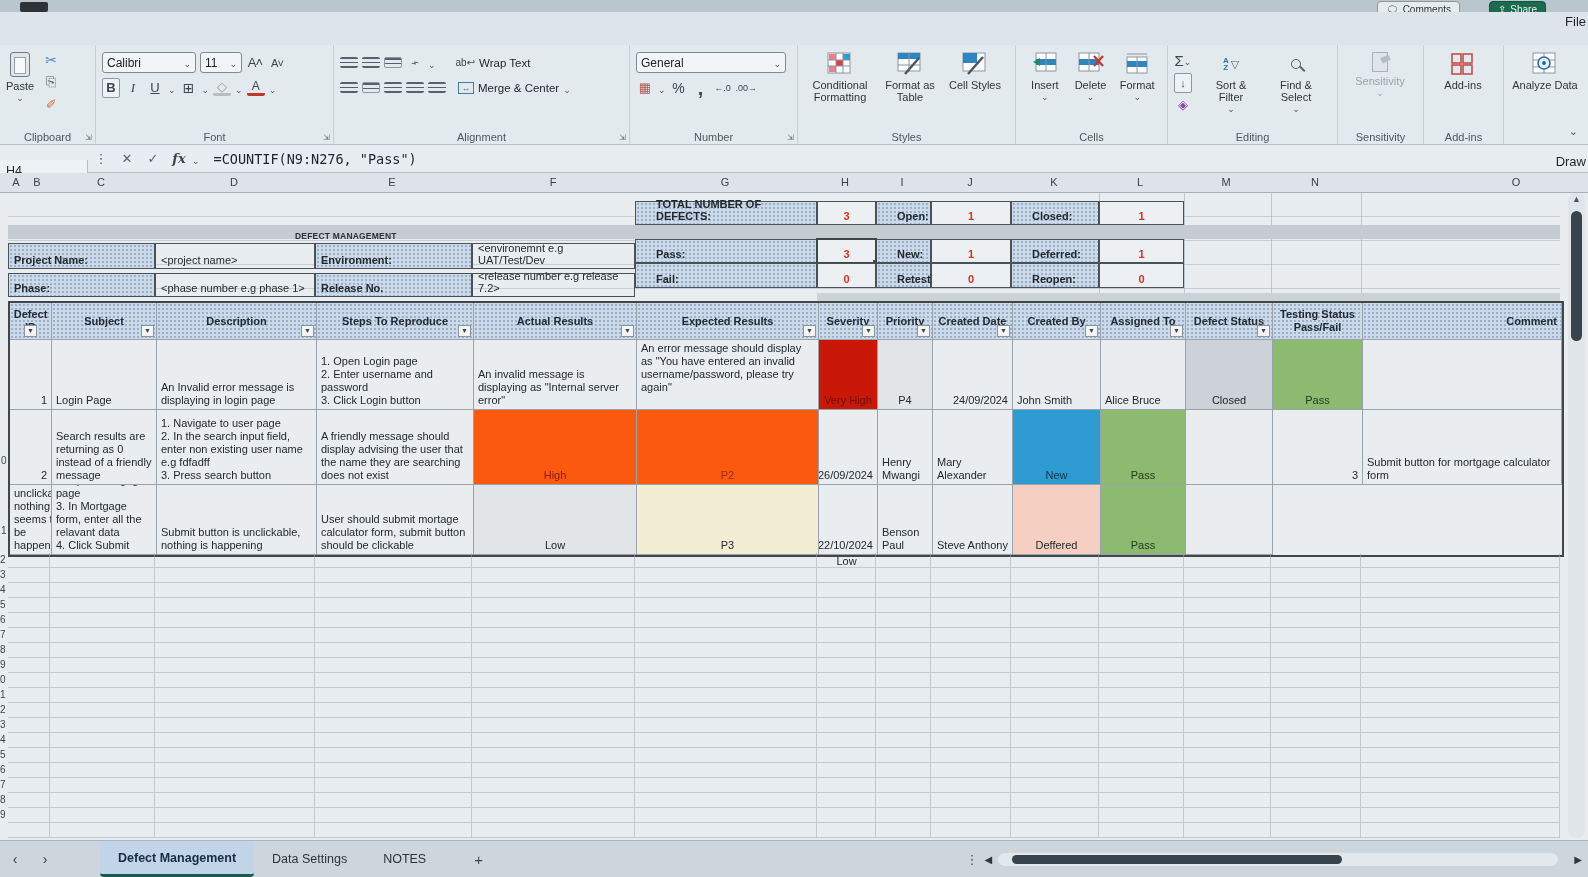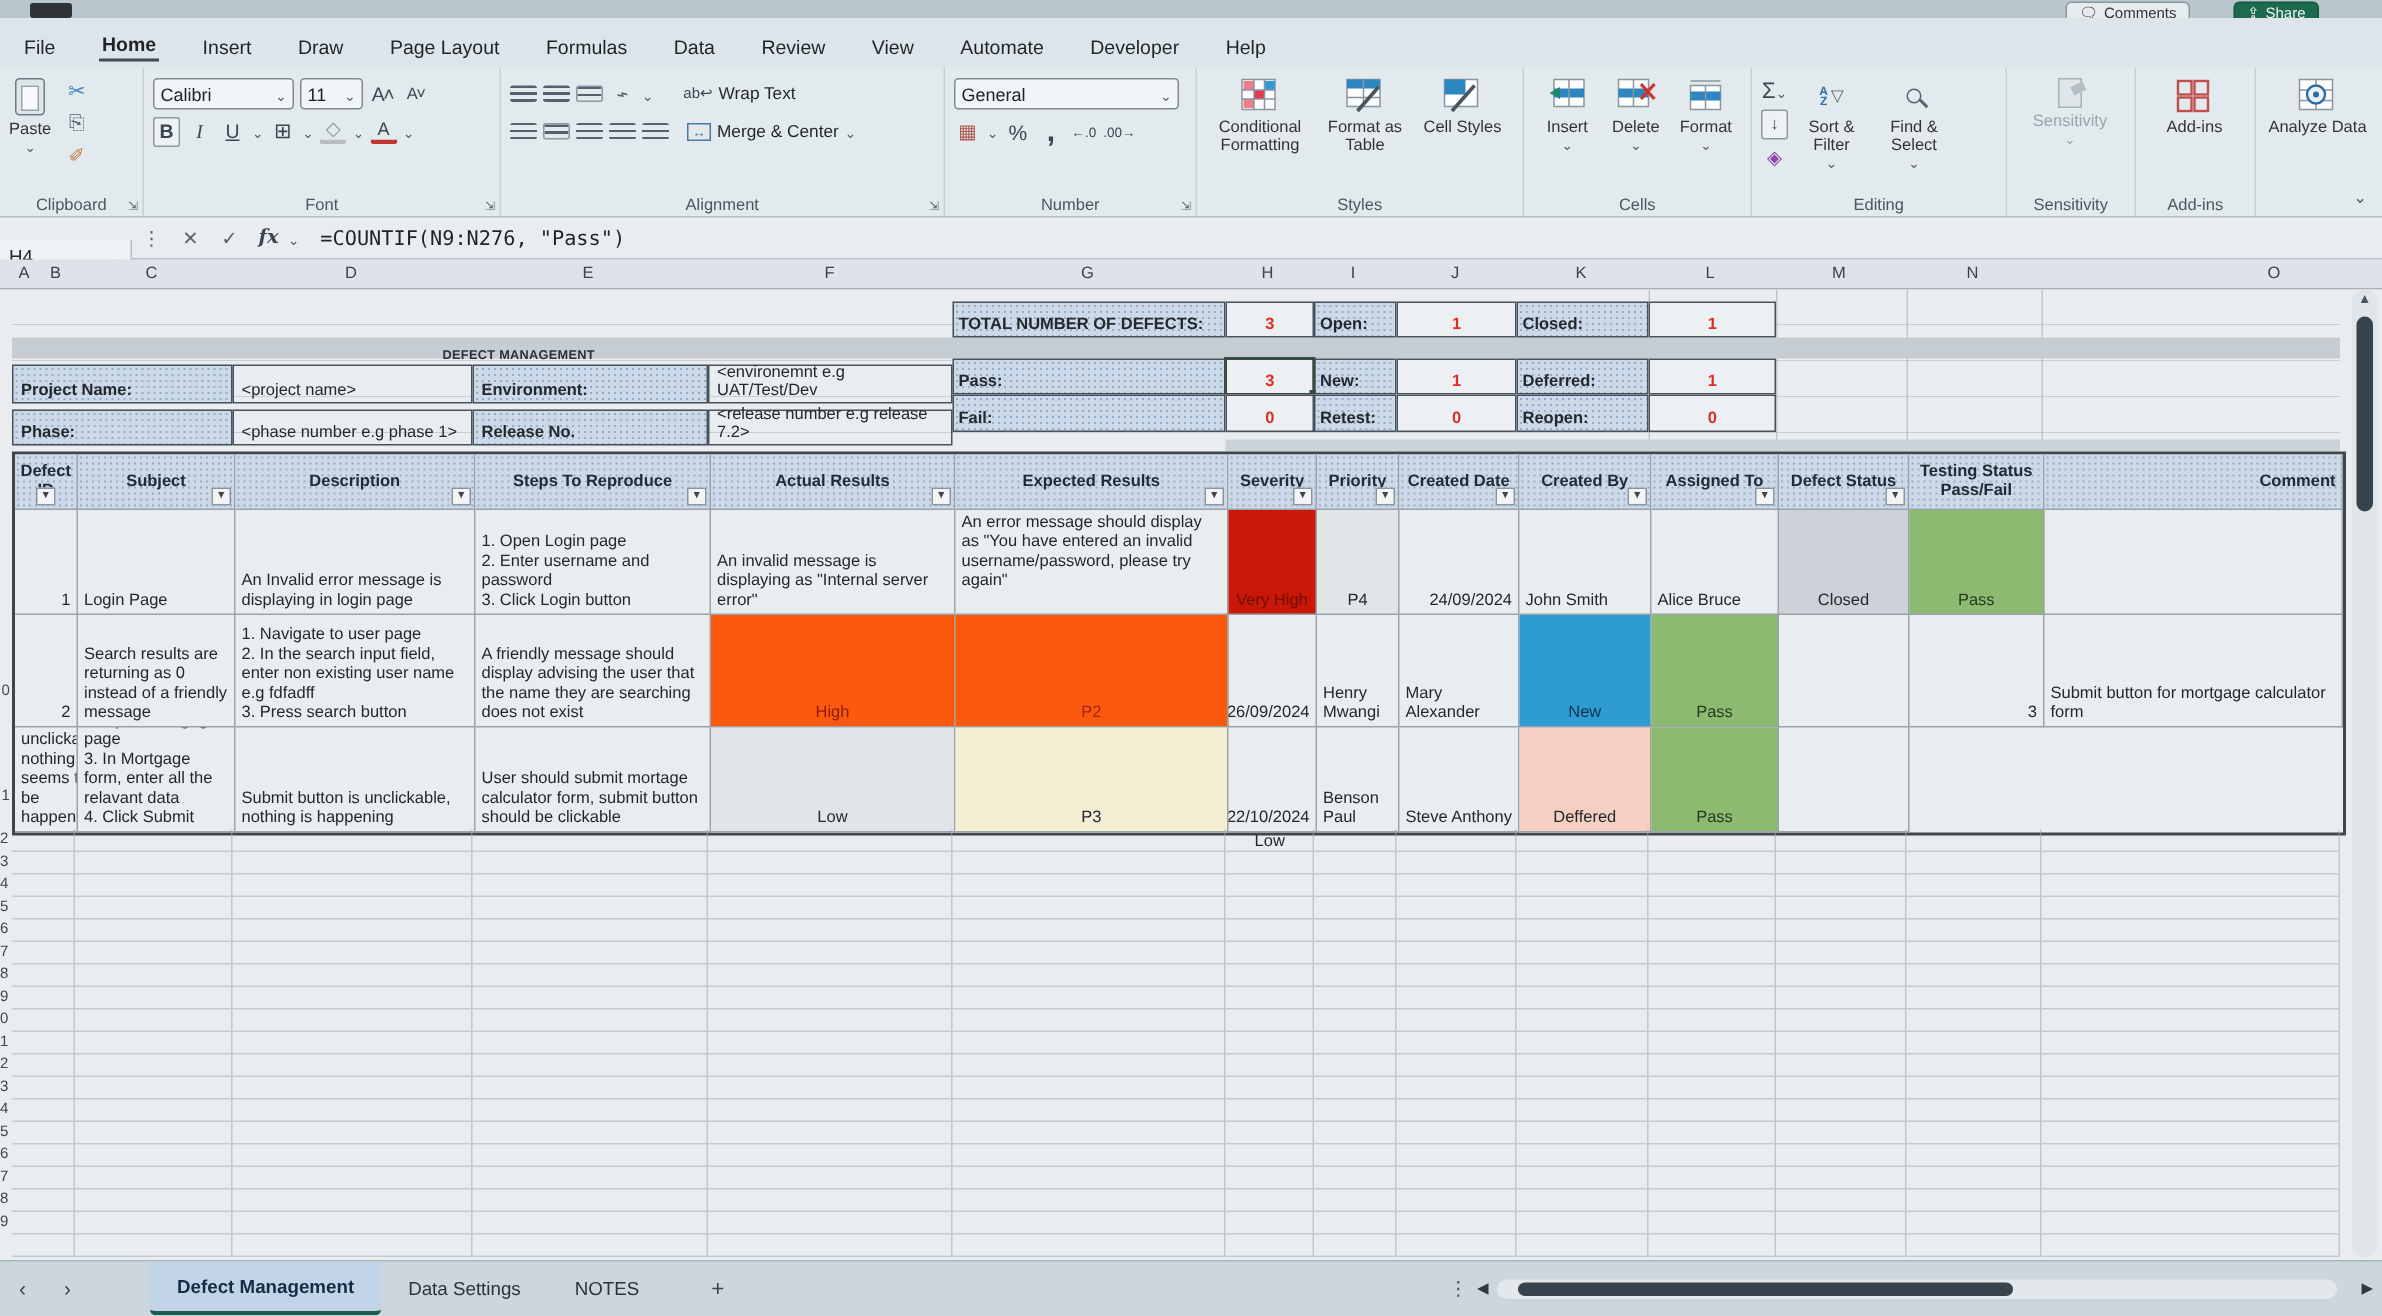--- a/index.html
+++ b/index.html
@@ -10,21 +10,21 @@
 
   
   .titlebar { height:12px; background:#b9c6cd; position:relative; overflow:hidden; }
   .win-pill { position:absolute; left:20px; top:2px; width:28px; height:10px; background:#2e3338; border-radius:2px; }
   .tb-btn { position:absolute; top:1px; height:16px; font-size:10px; padding:1px 8px; border-radius:4px;
     border:1px solid #8d979e; background:#e6ebee; color:#333; display:flex; align-items:center; gap:4px; }
   .tb-share { background:#1d6b4e; color:#eef5f1; border-color:#15533c; }
 
   
   .rtabs { height:33px; display:flex; align-items:flex-end; gap:27px; padding:0 0 4px 14px;
-    background:#dde5ea; font-size:13px; color:#1f2428; }
+    background:#dde5ea; font-size:13px; color:#1f2428;flex-direction:column; }
   .rtab { cursor:default; padding:2px 2px; }
   .rtab.active { font-weight:bold; border-bottom:2.5px solid #444a50; }
 
   
   .ribbon { height:100px; background:#e3eaee; border-bottom:1px solid #b4bec5; display:flex; position:relative; }
   .rgroup { position:relative; border-right:1px solid #c6cfd5; padding:5px 6px 16px 6px; }
   .glabel { position:absolute; bottom:1px; left:0; right:0; text-align:center; font-size:11px; color:#4c565e; }
   .dlg { position:absolute; bottom:2px; right:3px; font-size:8px; color:#5a646c; }
   .rrow { display:flex; align-items:center; gap:4px; height:25px; }
   .rbtn { display:inline-flex; align-items:center; justify-content:center; min-width:18px; height:20px;
@@ -94,21 +94,21 @@
   
   .sheet { position:relative; height:647px; background:#e9edf0; overflow:hidden; }
   .hatch { background-color:#ccd9e8;
     background-image:radial-gradient(rgba(108,136,170,.55) .7px, transparent .8px); background-size:4px 4px; }
   .band { position:absolute; left:8px; width:1552px; background:#c5ccd2; }
   .vline { position:absolute; top:0; height:108px; width:1px; background:rgba(140,152,163,.45); }
   .toplines { position:absolute; left:8px; top:0; width:1552px; height:108px;
     background:repeating-linear-gradient(to bottom, transparent 0 23px, rgba(150,160,170,.4) 23px 24px); }
 
   .sumrow { position:absolute; display:grid; grid-template-columns:182px 59px 55px 80px 88px 85px; }
-  .sumcell { border:1.5px solid #49525a; font-size:11px; font-weight:bold; padding:2px 3px;
+  .sumcell { border:1.5px solid #49525a; font-size:11px; font-weight:bold; padding:2px 20px;
     display:flex; align-items:flex-end; }
   .sumval { justify-content:center; color:#da3025; background:#edf0f2; }
   .selcell { outline:2px solid #3a4a44; outline-offset:-1px; position:relative; }
   .selcell::after { content:""; position:absolute; right:-2px; bottom:-2px; width:4px; height:4px; background:#3a4a44; }
 
   .inforow { position:absolute; display:grid; grid-template-columns:147px 160px 157px 163px; }
   .infocell { border:1.5px solid #49525a; font-size:11px; padding:2px 5px; display:flex; align-items:flex-end; }
   .infolbl { font-weight:bold; }
   .dm-title { position:absolute; font-size:8.5px; font-weight:bold; letter-spacing:.2px; color:#2a3138; }
 
@@ -355,21 +355,21 @@
           <line x1="13" y1="5" x2="13" y2="21" stroke="#8a96a0"></line>
         </svg>
         <span class="lbl">Format</span>
         <span class="i-chev" style="font-size:9px;color:#555;" data-name="format-chevron-icon"></span>
       </div>
     </div>
     <div class="glabel" data-name="cells-group-label">Cells</div>
   </div>
 
   <div class="rgroup" style="width:170px;" data-name="editing-group">
-    <div style="display:flex; gap:3px;">
+    <div style="display:flex; gap:13px;">
       <div class="smallstack">
         <span class="rbtn">
             <span class="i-sum" data-name="autosum-button"></span>
             <span class="car" data-name="autosum-chevron-icon"></span>
           </span>
         <span class="rbtn boxed i-filldown" data-name="fill-button"></span>
         <span class="rbtn i-clear" data-name="clear-button"></span>
       </div>
       <div class="stackbtn" style="width:52px;" data-name="sort-filter-button">
         <span style="display:flex;align-items:center;gap:2px;height:24px;">

